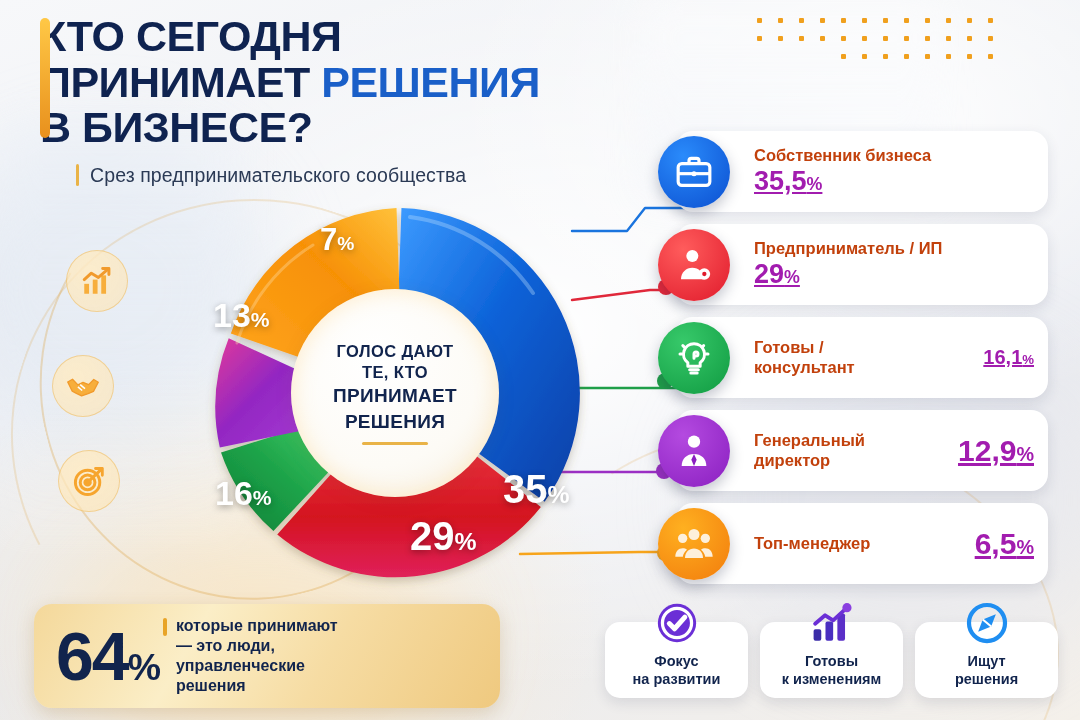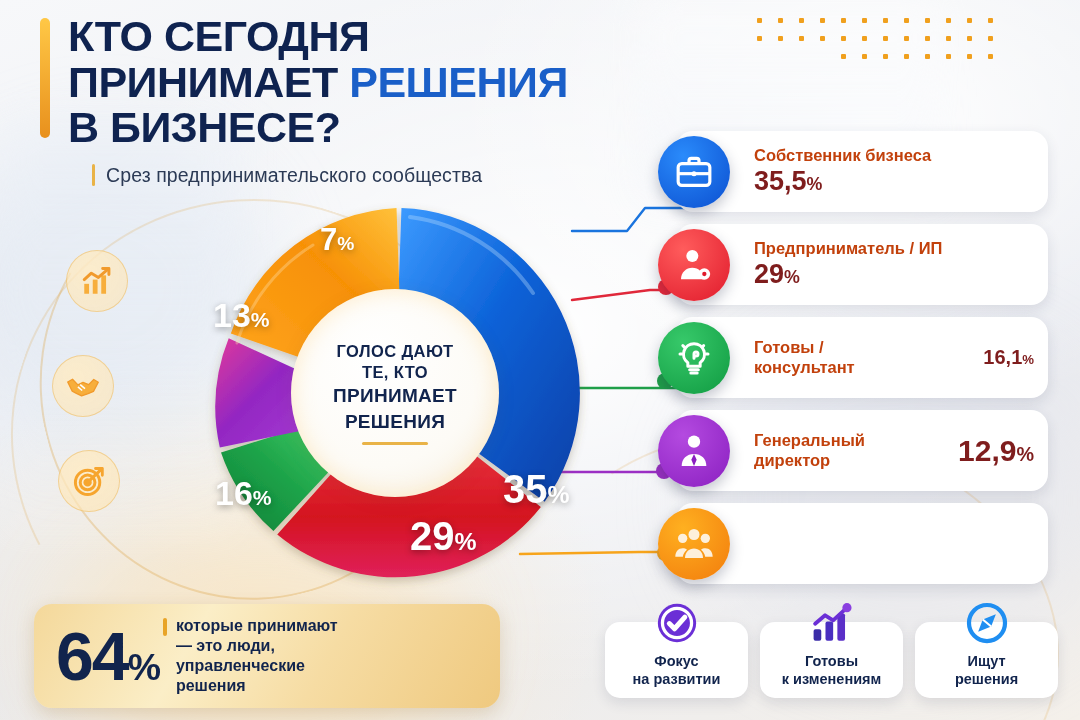--- a/index.html
+++ b/index.html
@@ -30,26 +30,25 @@
   #dotgrid i { position:absolute; width:5px; height:5px; background:#f0a01e; border-radius:1px; display:block; }
 
   
   #header { position:absolute; left:40px; top:14px; width:640px; }
   #title-accent {
     position:absolute; left:0; top:4px; width:10px; height:120px;
     border-radius:5px;
     background:linear-gradient(180deg,#ffc846,#e8901d);
   }
   #title {
-    margin-left:28px;
     font-size:43px; line-height:1.06; font-weight:bold;
     color:#0f2350; letter-spacing:-0.5px;
   }
   #title .hl { color:#1a5fc8; }
-  #subwrap { margin-left:28px; margin-top:13px; display:flex; align-items:center; gap:11px;padding-left:24px; }
+  #subwrap { margin-left:12px; margin-top:13px; display:flex; align-items:center; gap:11px;padding-left:24px; }
   #sub-tick { width:3px; height:22px; border-radius:2px; background:#e9b347; }
   #subtitle { font-size:19.5px; color:#2b3a55; letter-spacing:.1px; }
 
   
   #donutwrap { position:absolute; left:195px; top:193px; width:400px; height:400px; }
   #donut { position:absolute; inset:0; }
   .seglabel {
     position:absolute; color:#ffffff; font-weight:bold;
     text-shadow:0 2px 7px rgba(0,0,0,.35);
     white-space:nowrap; line-height:1;
@@ -81,21 +80,21 @@
   }
   .lbadge {
     position:absolute; left:-18px; top:50%; transform:translateY(-50%);
     width:72px; height:72px; border-radius:50%;
     display:flex; align-items:center; justify-content:center;
     box-shadow:0 6px 14px rgba(30,40,70,.26);
   }
   .lbadge svg { width:40px; height:40px; }
   .ltext { display:flex; align-items:center; gap:10px; width:100%; }
   .lname { font-size:16.5px; font-weight:bold; color:#c2410c; line-height:1.18; }
-  .lval { font-size:27px; font-weight:bold; color:#7f1d1d; white-space:nowrap; margin-left:auto; }
+  .lval { font-size:27px; font-weight:bold; color:#a21caf; white-space:nowrap; margin-left:auto;text-decoration:underline; }
   .lval .pct { font-size:.66em; }
   .lcard.stacked .ltext { gap:12px; }
   .lcard.block .ltext { flex-direction:column; align-items:flex-start; gap:1px; }
   .lcard.block .lval { margin-left:0; }
 
   
   #panel64 {
     position:absolute; left:34px; top:604px; width:466px; height:104px;
     border-radius:18px;
     background:linear-gradient(120deg,#f4d89a 0%,#fbeec7 34%,#f6dca3 62%,#efc97f 100%);
@@ -377,20 +376,24 @@
       <div class="lbadge" style="background:radial-gradient(circle at 35% 28%,#ffb020,#f27c0c);">
         <svg viewBox="0 0 24 24" fill="#fdf0dc">
           <circle cx="12" cy="6.3" r="3.3"></circle>
           <circle cx="5.2" cy="8.6" r="2.8"></circle>
           <circle cx="18.8" cy="8.6" r="2.8"></circle>
           <path d="M6.6 20.4 c0-3.4 2.4-5.7 5.4-5.7 s5.4 2.3 5.4 5.7 z"></path>
           <path d="M0.8 19.6 c0-3 1.9-5 4.4-5 1 0 1.9 .3 2.6 .8 -1.4 1.1 -2.3 2.6 -2.5 4.2 z"></path>
           <path d="M23.2 19.6 h-4.5 c-.2-1.6 -1.1-3.1 -2.5-4.2 .7-.5 1.6-.8 2.6-.8 2.5 0 4.4 2 4.4 5 z"></path>
         </svg>
       </div>
+      <div class="ltext">
+        <div class="lname" style="white-space:pre-line;">Топ-менеджер</div>
+        <div class="lval" style="font-size:30px;"><span>6,5</span><span class="pct">%</span></div>
+      </div>
     </div>
 
   </div>
 
   <div id="panel64">
     <div id="p64-num"><span>64</span><span class="pct">%</span></div>
     <div id="p64-tick"></div>
     <div id="p64-text">
       <div>которые принимают</div>
       <div>— это люди,</div>

